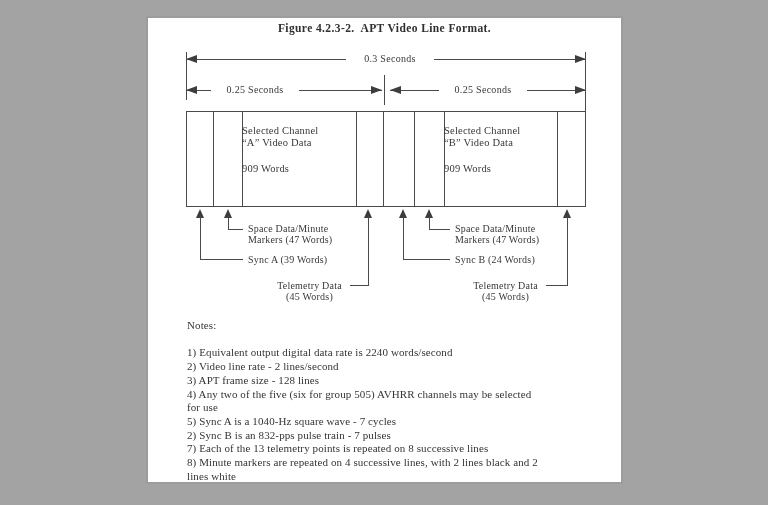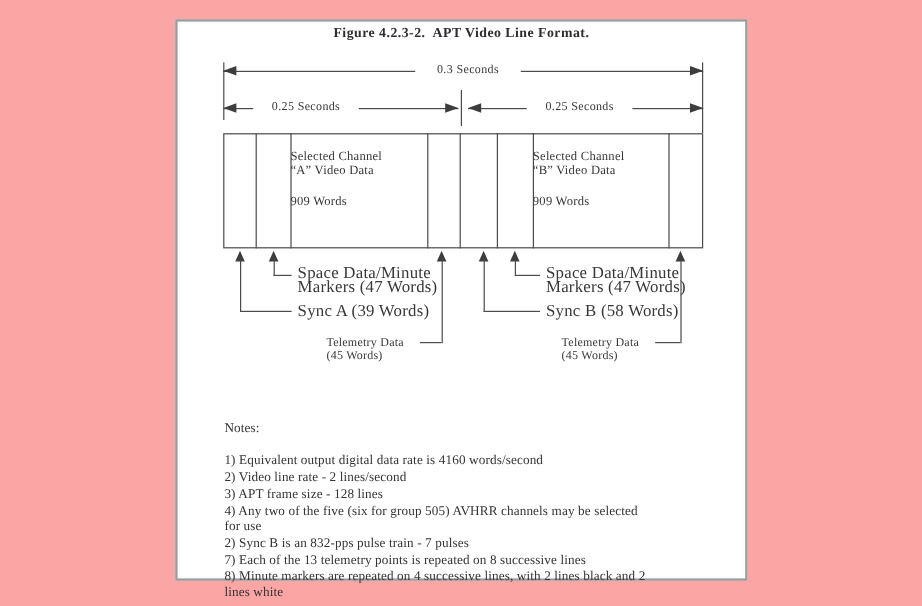--- a/index.html
+++ b/index.html
@@ -1,40 +1,40 @@
 <!DOCTYPE html>
 <html><head>
 <meta charset="utf-8">
 <style>
   html,body{margin:0;padding:0;background:#fff;}
-  .page{position:relative;width:768px;height:505px;background:#fca5a5;overflow:hidden;
+  .page{position:relative;width:768px;height:505px;background:#a3a3a3;overflow:hidden;
         font-family:"Liberation Serif", serif;color:#383838;}
   .frame{position:absolute;left:146px;top:16px;width:477px;height:468px;
          border:2px solid #9c9c9c;box-sizing:border-box;background:#fff;}
   .title{position:absolute;left:146px;top:22px;width:477px;text-align:center;
          font-size:11.5px;font-weight:bold;color:#2f2f2f;white-space:pre-wrap;letter-spacing:.4px;}
   .hline{position:absolute;height:1px;background:#4a4a4a;}
   .vline{position:absolute;width:1px;background:#4a4a4a;}
   .arr-l{position:absolute;width:0;height:0;border-top:4px solid transparent;
          border-bottom:4px solid transparent;border-right:11px solid #3d3d3d;}
   .arr-r{position:absolute;width:0;height:0;border-top:4px solid transparent;
          border-bottom:4px solid transparent;border-left:11px solid #3d3d3d;}
   .arr-u{position:absolute;width:0;height:0;border-left:4.5px solid transparent;
          border-right:4.5px solid transparent;border-bottom:9px solid #3d3d3d;}
   .dimtext{position:absolute;font-size:10px;letter-spacing:.3px;text-align:center;
            background:#fff;padding:0 4px;z-index:3;white-space:nowrap;}
   .mainbox{position:absolute;left:186px;top:111px;width:400px;height:96px;
            border:1px solid #4a4a4a;box-sizing:border-box;background:#fff;}
   .boxtext{position:absolute;text-align:left;font-size:10.5px;line-height:11.5px;
            letter-spacing:.2px;white-space:pre-wrap;}
-  .lbl{position:absolute;font-size:14px;line-height:11px;letter-spacing:.2px;white-space:nowrap;}
+  .lbl{position:absolute;font-size:10px;line-height:11px;letter-spacing:.2px;white-space:nowrap;}
   .lbl-c{position:absolute;font-size:10px;line-height:11px;letter-spacing:.2px;
-         text-align:left;white-space:nowrap;}
+         text-align:center;white-space:nowrap;}
   .notes{position:absolute;left:187px;top:319px;width:354px;font-size:11px;
-         line-height:13.7px;letter-spacing:.1px;color:#343434;margin-top:32px;}
+         line-height:13.7px;letter-spacing:.1px;color:#343434;}
   .notes .sp{height:13.7px;}
 </style>
 </head>
 <body>
 
 <div class="page">
 
   <div class="frame"></div>
 
   <div class="title">Figure 4.2.3-2.  APT Video Line Format.</div>
@@ -102,31 +102,32 @@
   <div class="lbl" style="left:248px;top:254px;text-align:right;">Sync A (39 Words)</div>
   <div class="lbl-c" style="left:272px;top:280px;width:75px;">
     <div>Telemetry Data</div>
     <div>(45 Words)</div>
   </div>
 
   <div class="lbl" style="left:455px;top:223px;">
     <div>Space Data/Minute</div>
     <div>Markers (47 Words)</div>
   </div>
-  <div class="lbl" style="left:455px;top:254px;">Sync B (58 Words)</div>
+  <div class="lbl" style="left:455px;top:254px;">Sync B (24 Words)</div>
   <div class="lbl-c" style="left:468px;top:280px;width:75px;">
     <div>Telemetry Data</div>
     <div>(45 Words)</div>
   </div>
 
   <div class="notes">
     <div>Notes:</div>
     <div class="sp"></div>
-    <div>1) Equivalent output digital data rate is 4160 words/second</div>
+    <div>1) Equivalent output digital data rate is 2240 words/second</div>
     <div>2) Video line rate - 2 lines/second</div>
     <div>3) APT frame size - 128 lines</div>
     <div>4) Any two of the five (six for group 505) AVHRR channels may be selected for use</div>
+    <div>5) Sync A is a 1040-Hz square wave - 7 cycles</div>
     <div>2) Sync B is an 832-pps pulse train - 7 pulses</div>
     <div>7) Each of the 13 telemetry points is repeated on 8 successive lines</div>
     <div>8) Minute markers are repeated on 4 successive lines, with 2 lines black and 2 lines white</div>
   </div>
 
 </div>
 
 </body></html>

